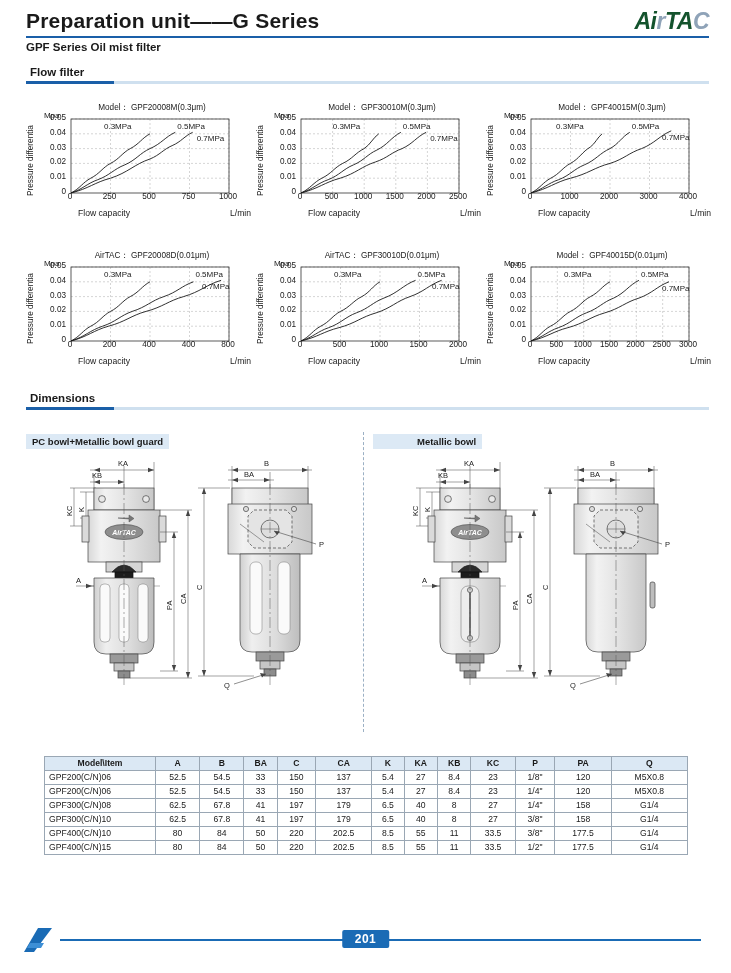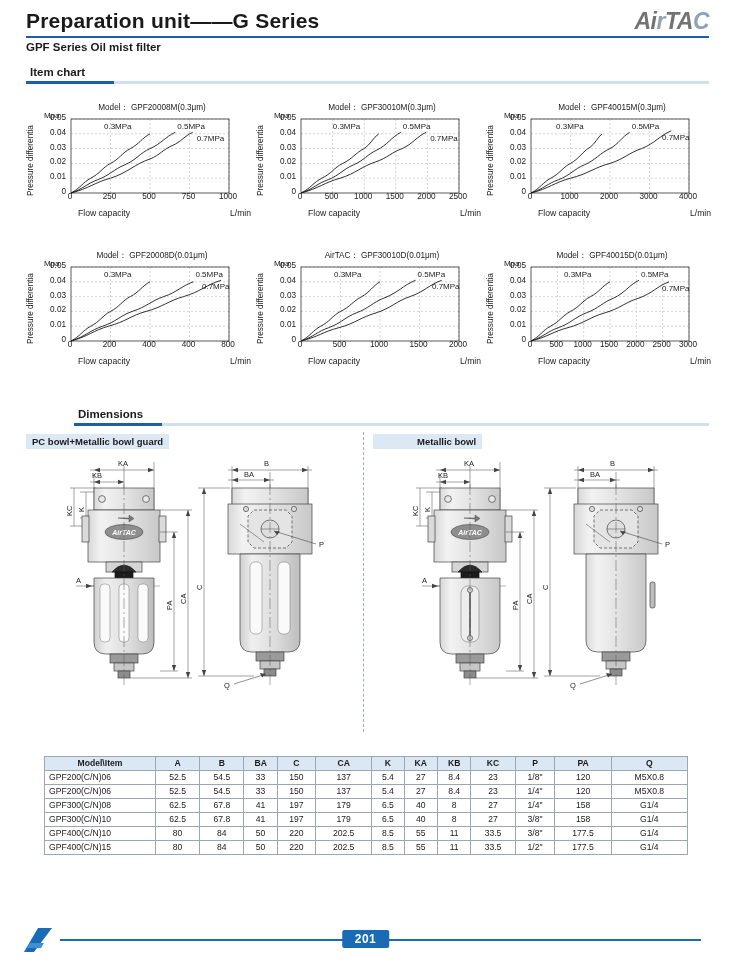--- a/index.html
+++ b/index.html
@@ -9,21 +9,21 @@
     -webkit-font-smoothing:antialiased;
   }
   .page{position:absolute;inset:0;}
 
   
   .hdr{position:absolute;left:26px;top:8px;right:22px;height:30px;}
   .hdr-title{font-size:21px;font-weight:bold;letter-spacing:.2px;line-height:26px;white-space:nowrap;}
   .hdr-rule{position:absolute;left:26px;top:36px;right:22px;height:2px;background:#1a5fa8;}
   .logo{position:absolute;right:22px;top:9px;font-size:23px;font-weight:bold;font-style:italic;
         letter-spacing:-.5px;line-height:24px;}
-  .logo .d{color:#737373;}
+  .logo .d{color:#14532d;}
   .logo .l{color:#8fa3b8;}
   .subtitle{position:absolute;left:26px;top:41px;font-size:11.5px;font-weight:bold;}
 
   
   .sec{position:absolute;left:26px;right:22px;}
   .sec-label{font-size:11.5px;font-weight:bold;padding-left:4px;}
   .sec-bar{position:relative;height:3px;margin-top:3px;background:#cfe0ef;}
   .sec-bar::before{content:"";position:absolute;left:0;top:0;height:3px;width:88px;background:#1a5fa8;}
 
   
@@ -66,21 +66,21 @@
 <div class="page">
 
   <div class="hdr">
     <div class="hdr-title">Preparation unit——G  Series</div>
   </div>
   <div class="hdr-rule"></div>
   <div class="logo"><span class="d">Ai</span><span class="l">r</span><span class="d">TA</span><span class="l">C</span></div>
   <div class="subtitle">GPF Series Oil mist filter</div>
 
   <div class="sec" style="top:66px;">
-    <div class="sec-label">Item chart</div>
+    <div class="sec-label">Flow filter</div>
     <div class="sec-bar"></div>
   </div>
 
   <div class="charts">
     <div class="chart-row" id="chart-row-0">
         <div class="chart">
           <div class="chart-title">Model： GPF20008M(0.3μm)</div>
           <div class="yunit">Mpa</div>
           <div class="ylab">Pressure differentia</div>
           <div class="ytick" style="left: 18px; top: 13px;">0.05</div>
@@ -185,21 +185,21 @@
               <path d="M1.00 75.00 C13.44 71.00,17.59 65.41,28.65 61.68 C40.20 57.24,44.05 51.02,54.33 46.88 C65.88 42.00,69.73 35.16,80.00 30.60 C88.89 25.72,91.85 18.88,99.75 14.32" fill="none" stroke="#1a1a1a" stroke-width=".9"></path>
               <path d="M1.00 75.00 C18.78 70.56,24.70 64.34,40.50 60.20 C58.28 55.76,64.20 49.54,80.00 45.40 C94.22 40.96,98.96 34.74,111.60 30.60 C124.93 25.27,129.38 17.81,141.22 12.84" fill="none" stroke="#1a1a1a" stroke-width=".9"></path>
             </svg></div>
           <div class="curvelab" style="left: 74.1px; top: 22px;">0.3MPa</div>
           <div class="curvelab" style="left: 149.75px; top: 22px;">0.5MPa</div>
           <div class="curvelab" style="left: 180px; top: 32.84px;">0.7MPa</div>
         </div>
       </div>
     <div class="chart-row" id="chart-row-1" style="margin-top:22px;">
         <div class="chart">
-          <div class="chart-title">Model： GPF20008D(0.01μm)</div>
+          <div class="chart-title">AirTAC： GPF20008D(0.01μm)</div>
           <div class="yunit">Mpa</div>
           <div class="ylab">Pressure differentia</div>
           <div class="ytick" style="left: 18px; top: 13px;">0.05</div>
           <div class="ytick" style="left: 18px; top: 27.8px;">0.04</div>
           <div class="ytick" style="left: 18px; top: 42.6px;">0.03</div>
           <div class="ytick" style="left: 18px; top: 57.4px;">0.02</div>
           <div class="ytick" style="left: 18px; top: 72.2px;">0.01</div>
           <div class="ytick" style="left: 18px; top: 87px;">0</div>
           <div class="xtick" style="left: 31px;">0</div>
           <div class="xtick" style="left: 70.5px;">200</div>
@@ -299,21 +299,21 @@
               <path d="M1.00 75.00 C13.32 71.00,17.43 65.41,28.39 61.68 C40.95 57.24,45.13 51.02,56.30 46.88 C68.62 42.44,72.73 36.22,83.69 32.08 C95.06 26.75,98.85 19.29,108.97 14.32" fill="none" stroke="#1a1a1a" stroke-width=".9"></path>
               <path d="M1.00 75.00 C17.59 71.00,23.12 65.41,37.87 61.68 C54.46 57.24,59.99 51.02,74.73 46.88 C90.14 42.44,95.27 36.22,108.97 32.08 C122.48 27.20,126.98 20.36,138.99 15.80" fill="none" stroke="#1a1a1a" stroke-width=".9"></path>
             </svg></div>
           <div class="curvelab" style="left: 82px; top: 22px;">0.3MPa</div>
           <div class="curvelab" style="left: 158.967px; top: 22px;">0.5MPa</div>
           <div class="curvelab" style="left: 180px; top: 35.8px;">0.7MPa</div>
         </div>
       </div>
   </div>
 
-  <div class="sec" style="top:408px;margin-left:48px;">
+  <div class="sec" style="top:392px;">
     <div class="sec-label">Dimensions</div>
     <div class="sec-bar"></div>
   </div>
 
   <div class="panel-tag" style="left:26px;top:434px;">PC bowl+Metallic bowl guard</div>
   <div class="panel-tag" style="left:373px;top:434px;padding-left:44px;">Metallic bowl</div>
   <div class="vdiv"></div>
 
   <div class="drawwrap" style="left:62px;">
     <svg width="300" height="275" viewBox="0 0 300 275">

